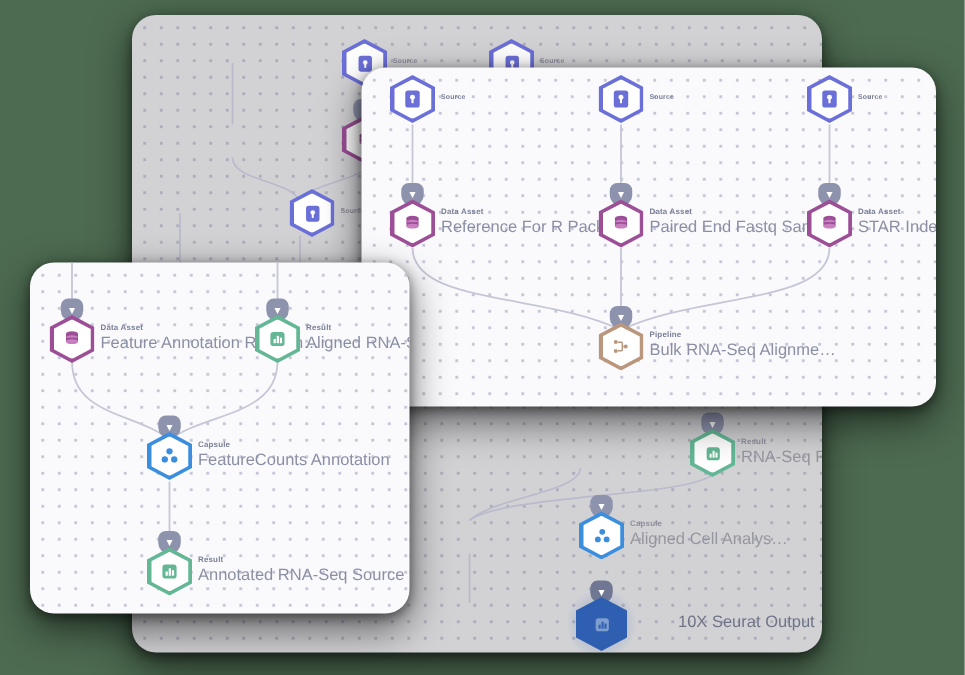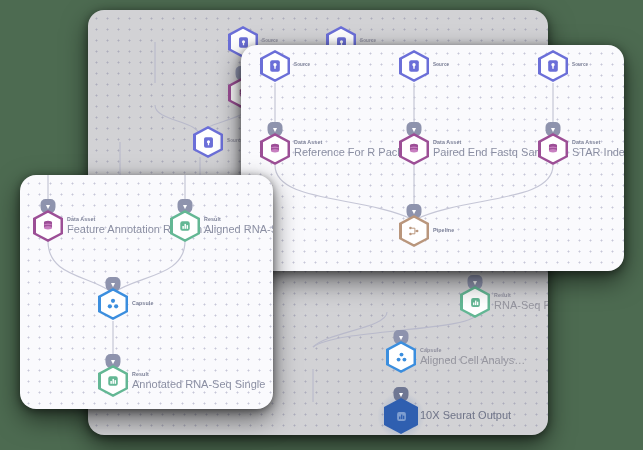--- a/index.html
+++ b/index.html
@@ -93,21 +93,21 @@
     white-space:nowrap;pointer-events:none;
   }
   .node.selected .lab{left:36px;}
   .lab .kind{
     font-size:4.6px;font-weight:bold;color:#7a7f96;
     letter-spacing:.12px;line-height:1;margin-bottom:1.5px;
   }
   .lab .name{font-size:9.5px;color:#7f8397;line-height:1.05;}
   .big .lab .kind{font-size:5.3px;}
   .big .lab .name{font-size:11px;color:#8b8fa3;}
-  .node.selected .lab .name{font-size:11px;color:#6f7488;}
+  .node.selected .lab .name{font-size:11px;color:#6f7488;margin-left:32px;}
   .dim .lab .kind{color:#8e8e9c;}
   .dim .lab .name{color:#96969f;}
 </style>
 </head>
 <body>
 
 <div class="stage">
 
   <div class="panel" id="panel-back">
     <div class="dots"></div>
@@ -445,20 +445,21 @@
                     <circle cx="11.6" cy="8" r="1.5" fill="#b9967c"></circle>
                     <path d="M5.4 4.8 H9 M5.4 11.2 H9 M9 4.8 V11.2" stroke="#b9967c" stroke-width="1.1" fill="none"></path>
                     <path d="M9.2 8 H10.2" stroke="#b9967c" stroke-width="1.1"></path>
                   </svg>
                 </span>
           </div>
             </div>
         </div>
         <div class="lab">
           <div class="kind">Pipeline</div>
+          <div class="name">Bulk RNA-Seq Alignme…</div>
         </div>
       </div>
     </div>
   </div>
 
   <div class="panel" id="panel-left">
     <div class="dots"></div>
     <div class="graph">
       <svg class="edges" width="253" height="234">
         <g fill="none" stroke="#c5c6d6" stroke-width="1.2">
@@ -525,20 +526,21 @@
                     <circle cx="8" cy="4.4" r="2.4" fill="#3b8ede"></circle>
                     <circle cx="4.4" cy="10.6" r="2.4" fill="#3b8ede"></circle>
                     <circle cx="11.6" cy="10.6" r="2.4" fill="#3b8ede"></circle>
                   </svg>
                 </span>
           </div>
             </div>
         </div>
         <div class="lab">
           <div class="kind">Capsule</div>
+          <div class="name">FeatureCounts Annotation</div>
         </div>
       </div>
 
       <div class="node big" style="left:93px;top:206px">
         <div class="hexwrap">
           <div class="caret">▾</div>
           <div class="hex ring-green">
               <div class="hex-inner">
             <span class="gl">
                   <svg width="14" height="14" viewBox="0 0 16 16">
@@ -546,19 +548,19 @@
                     <rect x="5" y="8" width="1.7" height="3.2" fill="#fff"></rect>
                     <rect x="7.4" y="5.6" width="1.7" height="5.6" fill="#fff"></rect>
                     <rect x="9.8" y="7" width="1.7" height="4.2" fill="#fff"></rect>
                   </svg>
                 </span>
           </div>
             </div>
         </div>
         <div class="lab">
           <div class="kind">Result</div>
-          <div class="name">Annotated RNA-Seq Single</div>
+          <div class="name">Annotated RNA-Seq Source</div>
         </div>
       </div>
     </div>
   </div>
 
 </div>
 
 </body></html>

